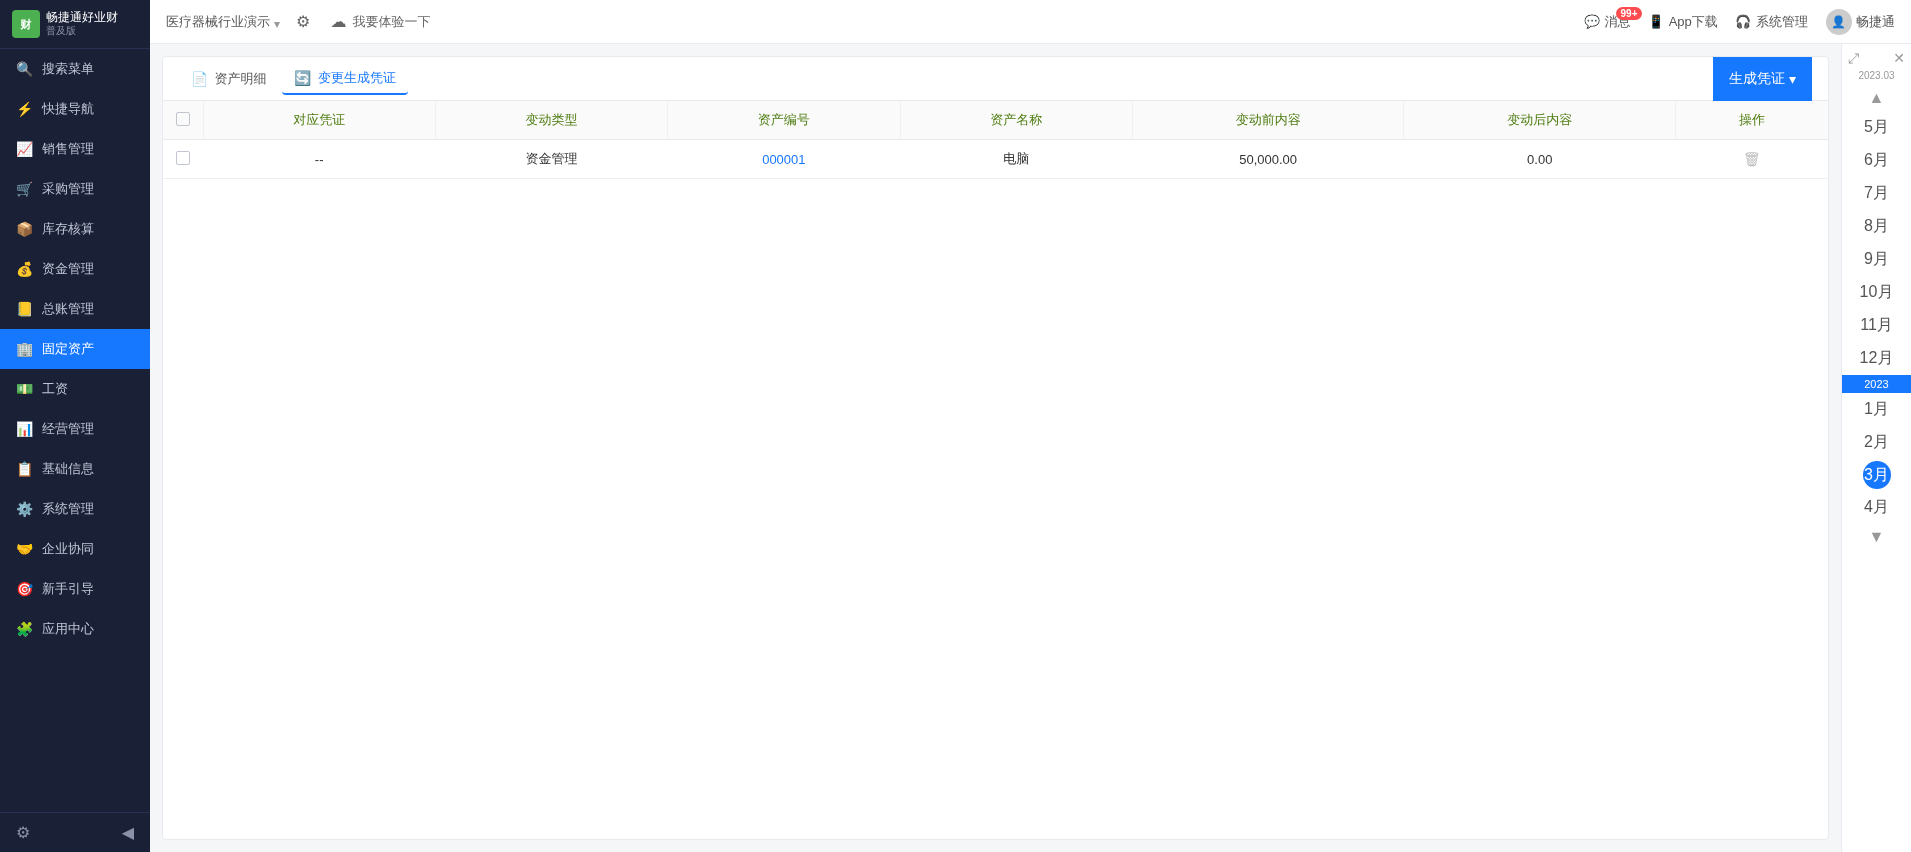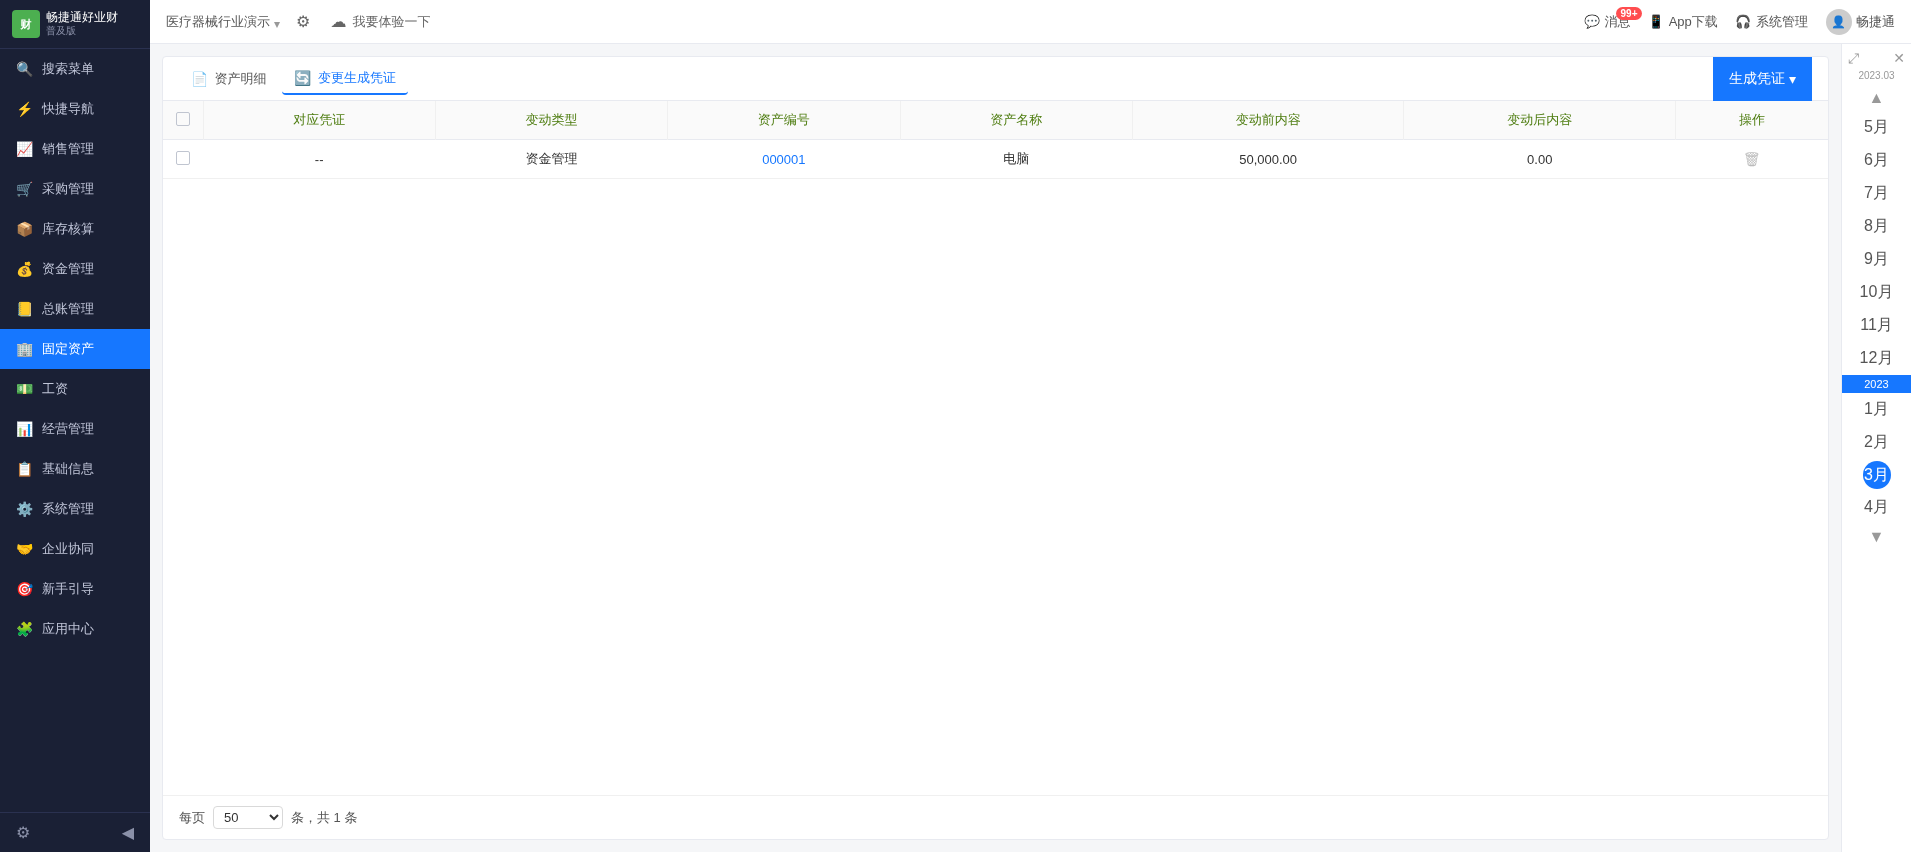--- a/index.html
+++ b/index.html
@@ -454,30 +454,20 @@
               <td>50,000.00</td>
               <td>0.00</td>
               <td>
                 <span class="delete-icon">🗑</span>
               </td>
             </tr>
           </tbody>
         </table>
       </div>
 
-      <div class="pagination">
-        <span>每页</span>
-        <select class="page-size-select">
-          <option selected="">50</option>
-          <option>10</option>
-          <option>20</option>
-          <option>100</option>
-        </select>
-        <span>条，共 1 条</span>
-      </div>
     </div>
 
     <div class="right-panel">
       <span class="right-panel-close">✕</span>
       <span class="right-panel-expand">⤢</span>
       <div class="year-label">2023.03</div>
       <span class="nav-arrow">▲</span>
       <div class="month-item">5月</div>
       <div class="month-item">6月</div>
       <div class="month-item">7月</div>

